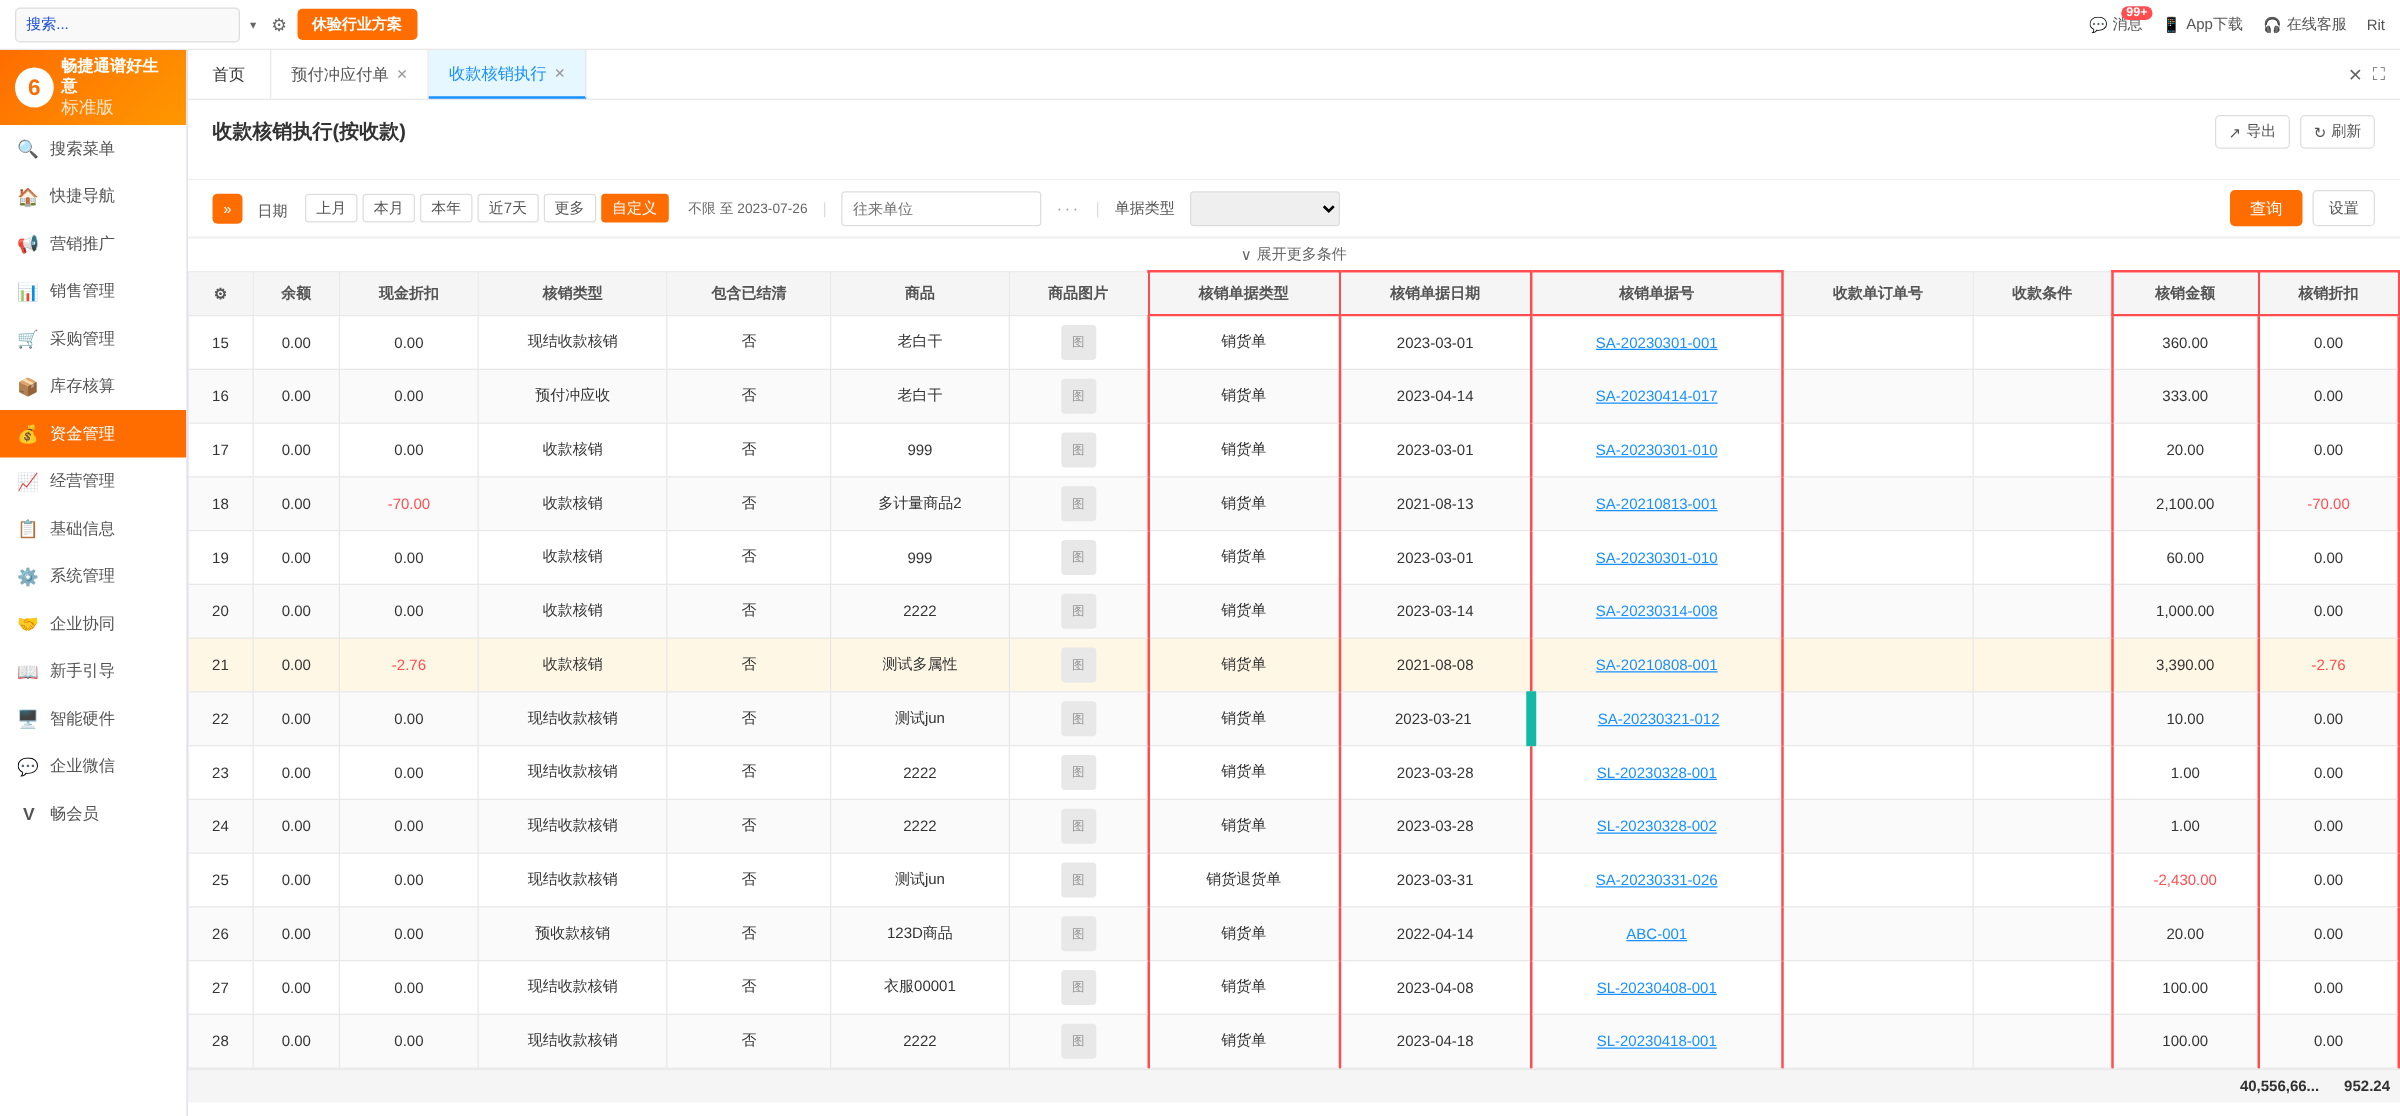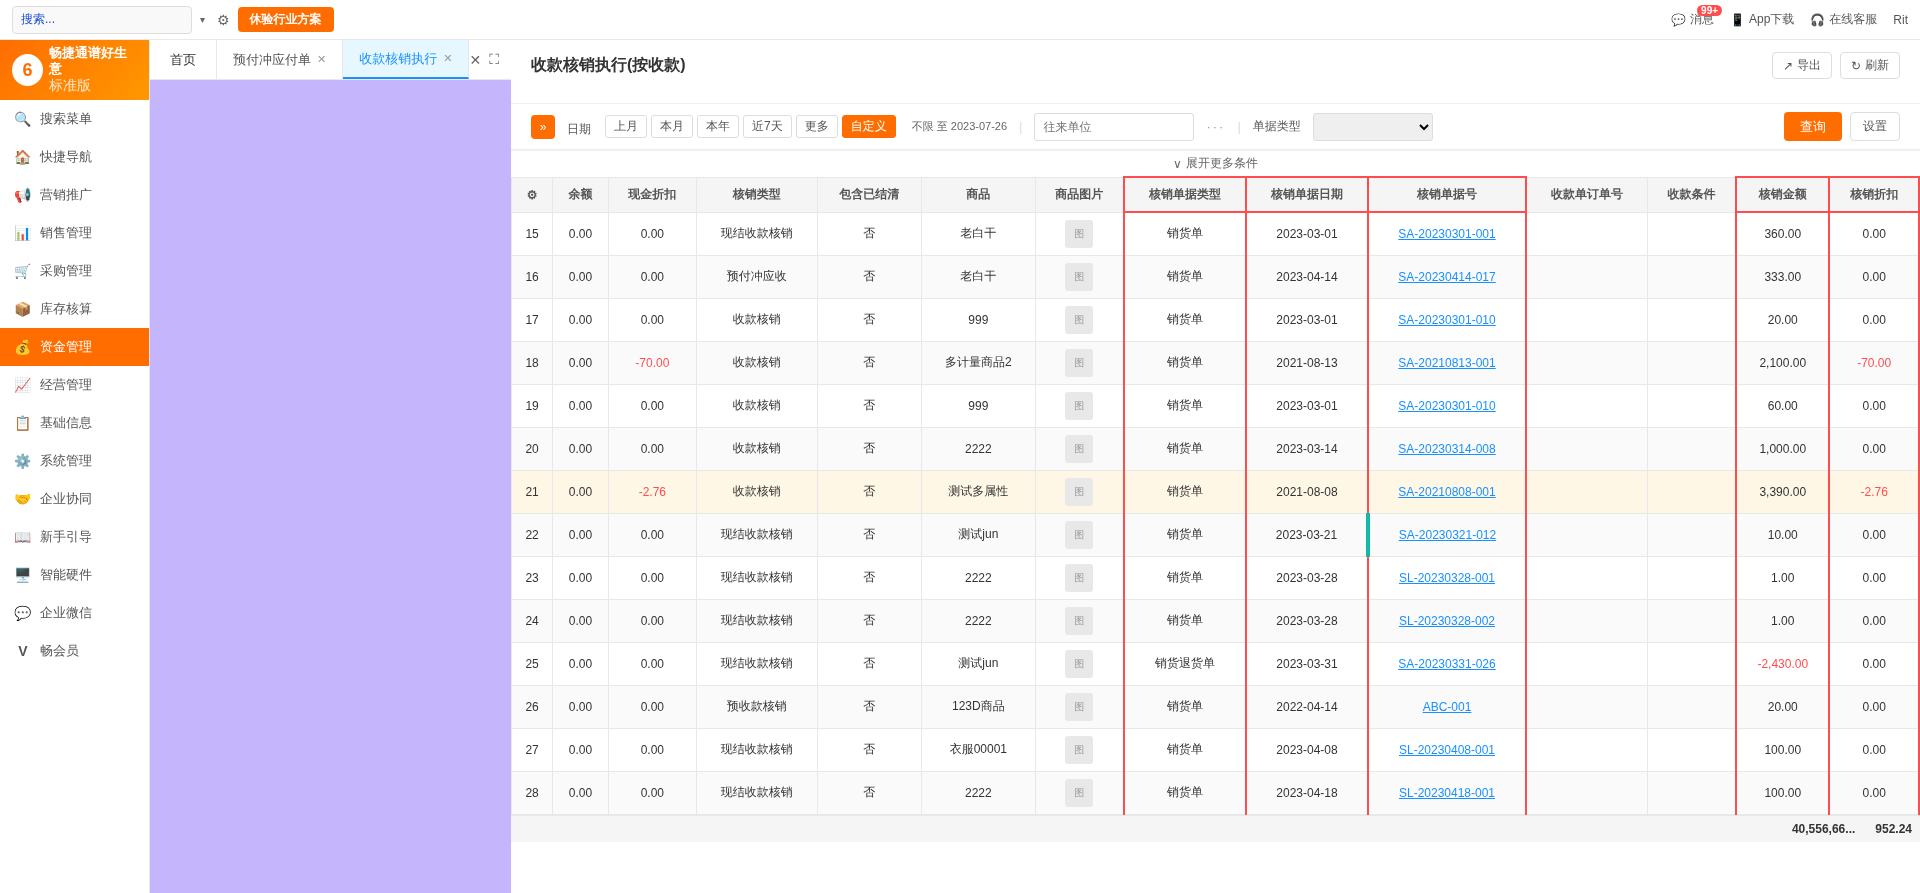--- a/index.html
+++ b/index.html
@@ -104,21 +104,21 @@
       gap: 8px;
       padding: 10px 14px;
       cursor: pointer;
       color: #555;
       font-size: 13px;
     }
     .sidebar-item.active { background: #ff6d00; color: #fff; border-radius: 0; }
     .sidebar-item .icon { font-size: 14px; width: 18px; text-align: center; }
 
     
-    .main-content { flex: 1; display: flex; flex-direction: row; overflow: hidden; background: #c4b5fd; }
+    .main-content { flex: 1; display: flex; flex-direction: column; overflow: hidden; background: #c4b5fd; }
 
     
     .tab-bar {
       height: 40px;
       background: #fff;
       display: flex;
       align-items: center;
       border-bottom: 1px solid #e8e8e8;
       padding: 0;
     }
@@ -577,21 +577,21 @@
       <td>22</td>
       <td>0.00</td>
       <td class="">0.00</td>
       <td>现结收款核销</td>
       <td>否</td>
       <td>测试jun</td>
       <td>
         <div style="width:28px;height:28px;background:#e8e8e8;border-radius:3px;margin:0 auto;display:flex;align-items:center;justify-content:center;font-size:10px;color:#999;">图</div>
       </td>
       <td style="border-left:2px solid #ff4d4f;border-right:2px solid #ff4d4f;">销货单</td>
-      <td style="border-left:2px solid #ff4d4f;border-right:4px solid #14b8a6;">2023-03-21</td>
+      <td style="border-left:2px solid #ff4d4f;border-right:8px solid #14b8a6;">2023-03-21</td>
       <td class="link" style="border-left:2px solid #ff4d4f;border-right:2px solid #ff4d4f;">SA-20230321-012</td>
       <td></td>
       <td></td>
       <td class="" style="border-left:2px solid #ff4d4f;border-right:2px solid #ff4d4f;">10.00</td>
       <td class="" style="border-left:2px solid #ff4d4f;border-right:2px solid #ff4d4f;">0.00</td>
     </tr>
               <tr>
       <td>23</td>
       <td>0.00</td>
       <td class="">0.00</td>

